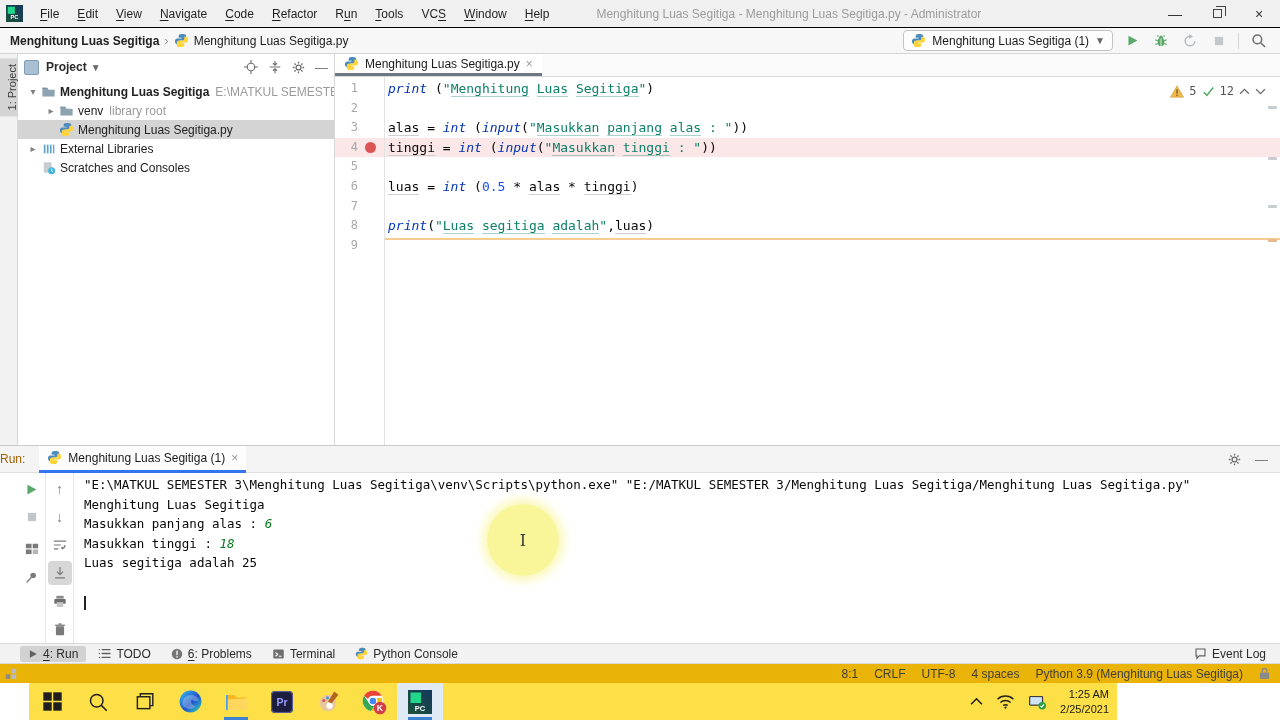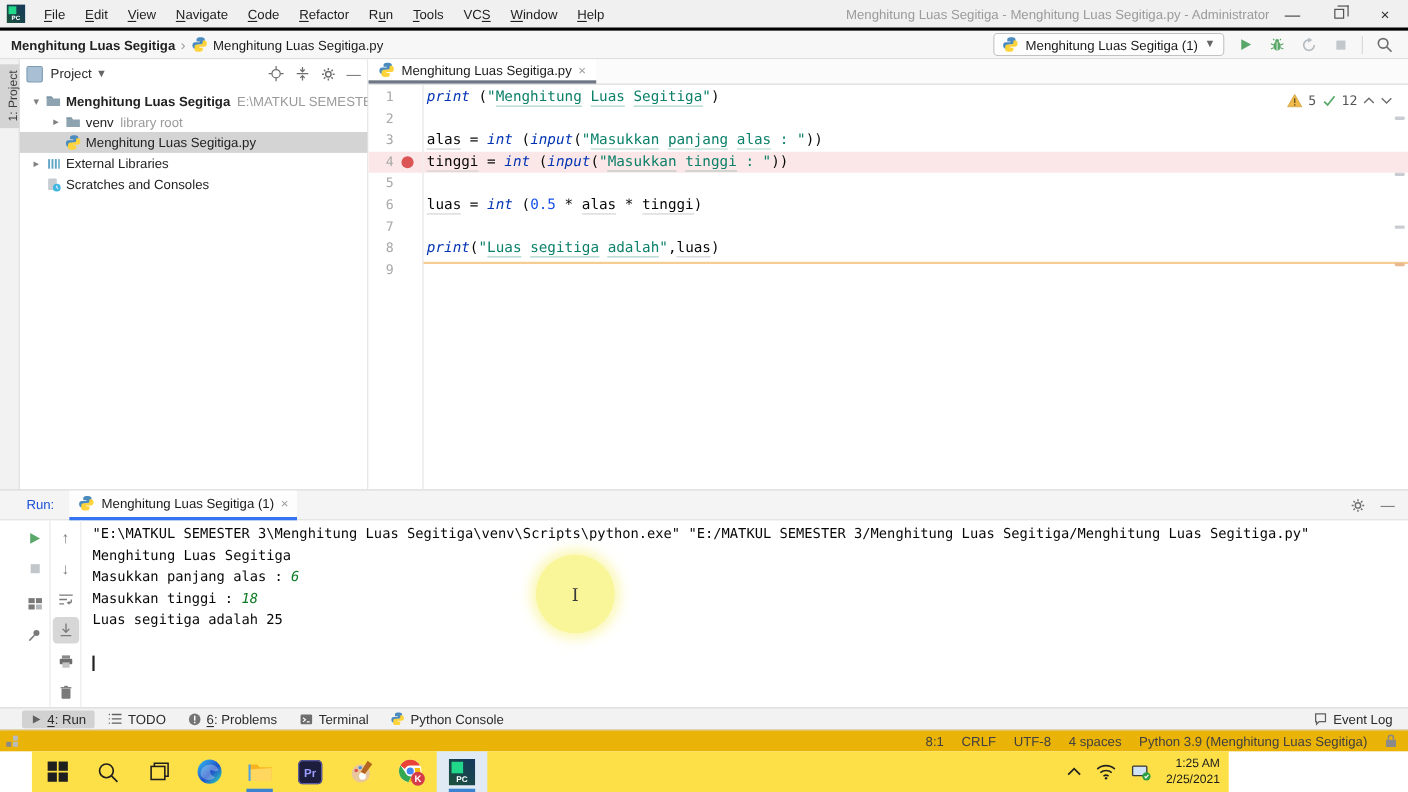--- a/index.html
+++ b/index.html
@@ -1,21 +1,21 @@
 <!DOCTYPE html>
 <html><head>
 <meta charset="utf-8">
 <style>
   * { margin:0; padding:0; box-sizing:border-box; }
   html,body { width:1280px; height:720px; overflow:hidden; }
   body { font-family:"Liberation Sans", sans-serif; font-size:12px; color:#1a1a1a; }
   #screen { position:relative; width:1280px; height:720px; background:#fff; overflow:hidden; }
 
   
-  #titlebar { position:absolute; left:0; top:0; width:1280px; height:28px; background:#f0f0f0; display:flex; align-items:center; border-bottom:3px solid #000000;text-align:right; }
+  #titlebar { position:absolute; left:0; top:0; width:1280px; height:28px; background:#f0f0f0; display:flex; align-items:center; border-bottom:1px solid #000000; }
   #app-logo { width:17px; height:17px; margin:0 8px 0 6px; display:inline-flex; }
   .menu-item { padding:0 9px; line-height:28px; color:#1f1f1f; cursor:default; }
   .menu-item u { text-underline-offset:2px; text-decoration-thickness:1px; }
   #win-title { color:#9b9b9b; margin-left:38px; white-space:nowrap; overflow:hidden; flex:1; }
   #win-controls { display:flex; height:28px; }
   .win-btn { width:42px; height:28px; display:flex; align-items:center; justify-content:center; color:#333; font-size:14px; }
   .ic-restore { width:9px; height:9px; border:1px solid #444; position:relative; background:#f0f0f0; }
   .ic-restore::before { content:""; position:absolute; top:-4px; left:2px; width:9px; height:9px; border:1px solid #444; border-bottom:none; border-left:none; }
 
   
@@ -33,21 +33,21 @@
   #leftstripe { position:absolute; left:0; top:54px; width:18px; height:589px; background:#f2f2f2; border-right:1px solid #d9d9d9; }
   .vlabel { position:absolute; left:0; width:18px; writing-mode:vertical-lr; transform:rotate(180deg); font-size:11px; color:#3c3c3c; text-align:center; padding:6px 0; white-space:nowrap; }
   #stripe-project { top:4px; background:#d4d4d4; }
   #stripe-structure { bottom:92px; }
   #stripe-favorites { bottom:4px; }
 
   
   #project-panel { position:absolute; left:18px; top:54px; width:317px; height:391px; background:#fff; border-right:1px solid #d9d9d9; }
   #pp-header { height:26px; display:flex; align-items:center; padding:0 6px; }
   #pp-header .pp-ic { width:15px; height:15px; background:#a9c0d4; border:1px solid #7f9cb5; border-radius:2px; margin-right:7px; }
-  #pp-title { font-weight:normal; color:#2b2b2b; margin-right:4px; }
+  #pp-title { font-weight:bold; color:#2b2b2b; margin-right:4px; }
   #pp-actions { margin-left:auto; display:flex; align-items:center; gap:10px; color:#6e6e6e; }
   #tree { margin-top:2px; }
   .tree-row { height:19px; display:flex; align-items:center; white-space:nowrap; overflow:hidden; }
   .tree-row.sel { background:#d4d4d4; }
   .tr-chev { width:14px; text-align:center; color:#7f7f7f; font-size:10px; flex:none; }
   .tr-ic { width:17px; display:inline-flex; justify-content:center; flex:none; margin-right:3px; }
   .tr-label { color:#222; }
   .tr-label.b { font-weight:bold; }
   .tr-detail { color:#9a9a9a; margin-left:6px; }
 
@@ -71,21 +71,21 @@
   .c-num { color:#1750eb; }
   .c-pl { color:#080808; }
   .c-idu { color:#080808; border-bottom:1px solid #cfcfcf; }
   #caret-line { position:absolute; left:50px; right:0; top:161px; height:2px; background:#f2c178; opacity:.8; }
   #inspections { position:absolute; top:5px; right:14px; display:flex; align-items:center; gap:5px; color:#555; font-size:12px; background:rgba(255,255,255,.8); }
   .stripe-mark { position:absolute; right:3px; width:9px; height:3px; background:#c9ccd1; border-radius:1px; }
 
   
   #run-panel { position:absolute; left:0; top:445px; width:1280px; height:198px; background:#fff; border-top:1px solid #c9c9c9; }
   #run-header { height:27px; display:flex; align-items:center; background:#f4f4f4; border-bottom:1px solid #e0e0e0; }
-  #run-label { margin-left:24px; color:#1d4ed8; }
+  #run-label { color:#a16207; }
   #run-tab { display:flex; align-items:center; gap:6px; height:27px; padding:0 8px; margin-left:14px; border-bottom:3px solid #3574f0; background:#fdfdfd; }
   #run-tab .tab-close { color:#9a9a9a; }
   #run-header-actions { margin-left:auto; margin-right:12px; display:flex; gap:14px; align-items:center; color:#6e6e6e; }
   #run-body { position:absolute; left:18px; top:27px; right:0; bottom:0; display:flex; }
   .rtb { width:28px; display:flex; flex-direction:column; align-items:center; padding-top:2px; border-right:1px solid #e8e8e8; flex:none; }
   .tbi { width:24px; height:28px; display:flex; align-items:center; justify-content:center; color:#7f7f7f; font-size:14px; }
   .tbi.gap { margin-top:4px; }
   .tbi.on { background:#d7d7d7; border-radius:4px; height:24px; margin:2px 0; }
   #console { flex:1; padding:2px 0 0 10px; font-family:"DejaVu Sans Mono", monospace; font-size:12.5px; line-height:19.6px; overflow:hidden; }
   .con-line { height:19.6px; white-space:pre; }

